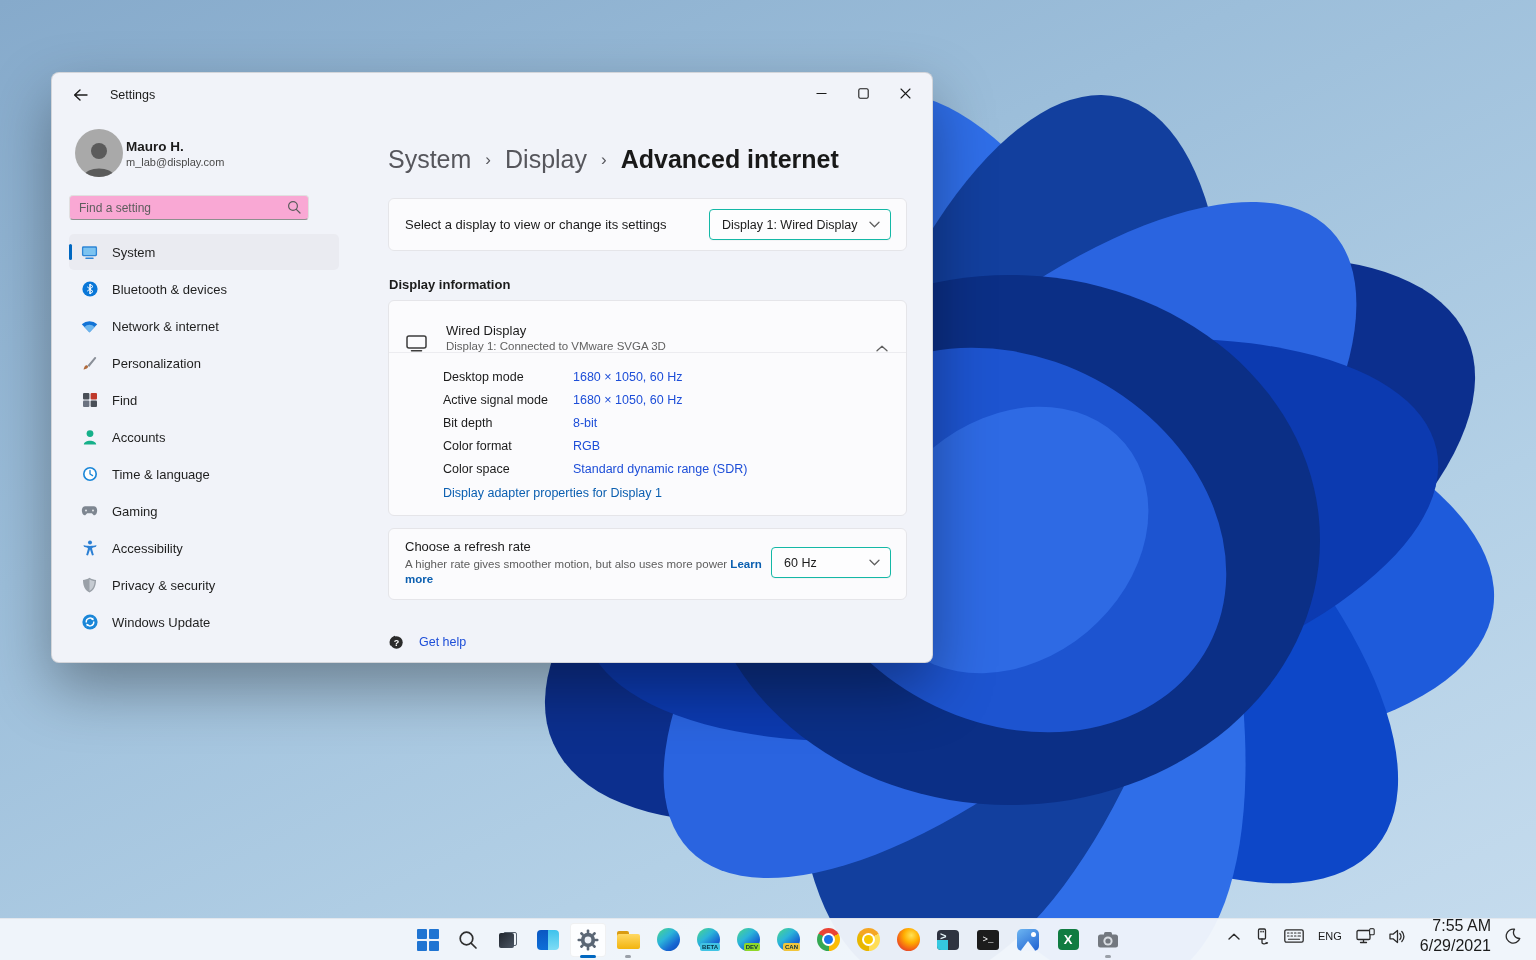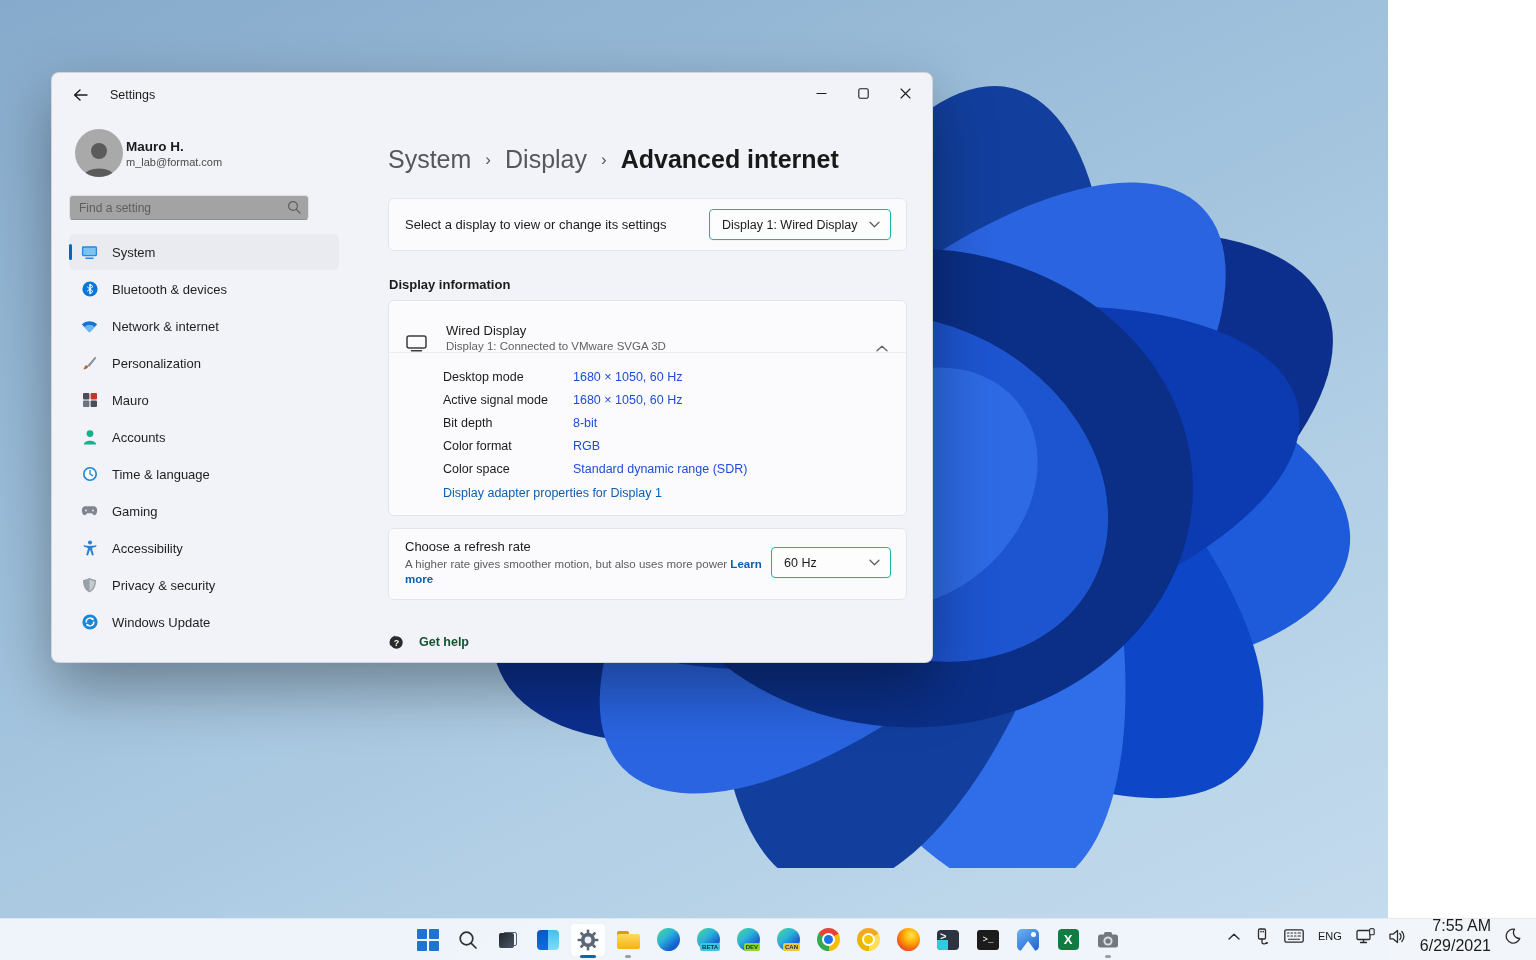--- a/index.html
+++ b/index.html
@@ -1,20 +1,20 @@
 <!DOCTYPE html>
 <html><head>
 <meta charset="utf-8">
 <style>
   * { margin:0; padding:0; box-sizing:border-box; }
   html,body { width:1536px; height:960px; overflow:hidden; font-family:"Liberation Sans", sans-serif; }
 
   
   .desktop {
-    position:relative; width:1388px; height:960px;
+    position:relative; width:1536px; height:960px;
     background:linear-gradient(155deg,#86aacb 0%,#9cbeda 35%,#b3d0e6 70%,#c6dcee 100%);
   }
   .bloom { position:absolute; inset:0; }
 
   
   .window {
     position:absolute; left:51px; top:72px; width:882px; height:591px;
     background:#f1f3f9; border-radius:8px; border:1px solid rgba(0,0,0,.12);
     box-shadow:0 25px 60px rgba(0,0,0,.35); overflow:hidden;
   }
@@ -27,21 +27,21 @@
   
   .sidebar { position:absolute; left:0; top:44px; width:330px; bottom:0; padding:8px 0 0 17px; }
   .profile { display:flex; align-items:center; margin:4px 0 18px 6px; }
   .avatar { width:48px; height:48px; border-radius:50%; background:#a9a9a9; overflow:hidden; flex:0 0 48px; display:flex; align-items:flex-end; justify-content:center; }
   .profile-text { margin-left:3px; }
   .profile-name { font-size:13.5px; font-weight:700; color:#1b1b1b; }
   .profile-email { font-size:11px; color:#4a4a4a; margin-top:2px; }
   .searchbox { position:relative; width:240px; height:25px; margin-left:0; }
   .searchbox input {
     width:100%; height:100%; border:1px solid #e0e0e0; border-bottom:1px solid #8f8f8f;
-    border-radius:4px; background:#a3a3a3; font-size:12px; padding:0 26px 0 9px;
+    border-radius:4px; background:#f9a8d4; font-size:12px; padding:0 26px 0 9px;
     font-family:"Liberation Sans", sans-serif; color:#1b1b1b;
   }
   .searchbox input::placeholder { color:#5d5d5d; }
   .search-glyph { position:absolute; right:8px; top:5px; }
   .nav { margin-top:14px; width:270px; }
   .nav-item { position:relative; display:flex; align-items:center; height:36px; border-radius:5px; padding-left:12px; cursor:pointer; margin-bottom:1px; }
   .nav-item.selected { background:#eaebf1; }
   .nav-item.selected::before {
     content:""; position:absolute; left:0; top:10px; width:3px; height:16px; border-radius:2px; background:#0067c0;
   }
@@ -78,21 +78,21 @@
   .detail-value { font-size:12.5px; color:#1d4ed8; }
   .adapter-link { margin-top:6px; font-size:12.5px; color:#0b5fb0; cursor:pointer; display:inline-block; }
 
   .card.refresh-card { margin-top:12px; min-height:65px; display:flex; align-items:center; justify-content:space-between; padding:10px 15px 12px 16px; }
   .refresh-text { width:360px; }
   .refresh-title { font-size:13px; color:#1b1b1b; }
   .refresh-desc { font-size:11.5px; color:#5d5d5d; margin-top:3px; line-height:1.3; }
   .inline-link { color:#0b5fb0; font-weight:700; cursor:pointer; }
 
   .get-help { display:flex; align-items:center; margin-top:34px; cursor:pointer; }
-  .get-help-label { font-size:12.5px; color:#14532d; margin-left:14px;font-weight:bold; }
+  .get-help-label { font-size:12.5px; color:#1d4ed8; margin-left:14px; }
 
   
   .taskbar {
     position:absolute; left:0; bottom:0; width:1536px; height:42px;
     background:rgba(241,246,251,.96); border-top:1px solid rgba(0,0,0,.05);
     display:flex; align-items:center;
   }
   .tb-center { position:absolute; left:408px; display:flex; align-items:center; }
   .tb-slot { position:relative; width:40px; height:40px; display:flex; align-items:center; justify-content:center; cursor:pointer; }
   .tb-slot .hl { position:absolute; inset:3px 2px; background:rgba(255,255,255,.85); border:1px solid rgba(0,0,0,.05); border-radius:4px; }
@@ -215,21 +215,21 @@
     <div class="sidebar">
       <div class="profile">
         <div class="avatar">
           <svg width="40" height="40" viewBox="0 0 40 40">
               <circle cx="20" cy="14" r="8" fill="#5b5b5b"></circle>
               <path d="M4 42 C4 28 36 28 36 42 Z" fill="#5b5b5b"></path>
             </svg>
         </div>
         <div class="profile-text">
           <div class="profile-name">Mauro H.</div>
-          <div class="profile-email">m_lab@format.com</div>
+          <div class="profile-email">m_lab@display.com</div>
         </div>
       </div>
 
       <div class="searchbox">
         <input type="text" placeholder="Find a setting" style="">
         <span class="search-glyph">
           <svg width="14" height="14" viewBox="0 0 14 14">
               <circle cx="6" cy="6" r="4.4" fill="none" stroke="#5d5d5d" stroke-width="1.2"></circle>
               <line x1="9.3" y1="9.3" x2="13" y2="13" stroke="#5d5d5d" stroke-width="1.2" stroke-linecap="round"></line>
             </svg>
@@ -281,21 +281,21 @@
 
         <div class="nav-item">
           <span class="nav-icon">
             <svg width="16" height="16" viewBox="0 0 16 16">
                 <rect x="1" y="1" width="6.4" height="6.4" rx="1" fill="#4a4f57"></rect>
                 <rect x="8.6" y="1" width="6.4" height="6.4" rx="1" fill="#c0392b"></rect>
                 <rect x="1" y="8.6" width="6.4" height="6.4" rx="1" fill="#6b7280"></rect>
                 <rect x="8.6" y="8.6" width="6.4" height="6.4" rx="1" fill="#4a4f57"></rect>
               </svg>
           </span>
-          <span class="nav-label">Mauro</span>
+          <span class="nav-label">Find</span>
         </div>
 
         <div class="nav-item">
           <span class="nav-icon">
             <svg width="16" height="16" viewBox="0 0 16 16">
                 <circle cx="8" cy="4.6" r="3.4" fill="#16b08a"></circle>
                 <path d="M1.8 15.5 C2.4 10.6 13.6 10.6 14.2 15.5 Z" fill="#16b08a"></path>
               </svg>
           </span>
           <span class="nav-label">Accounts</span>

